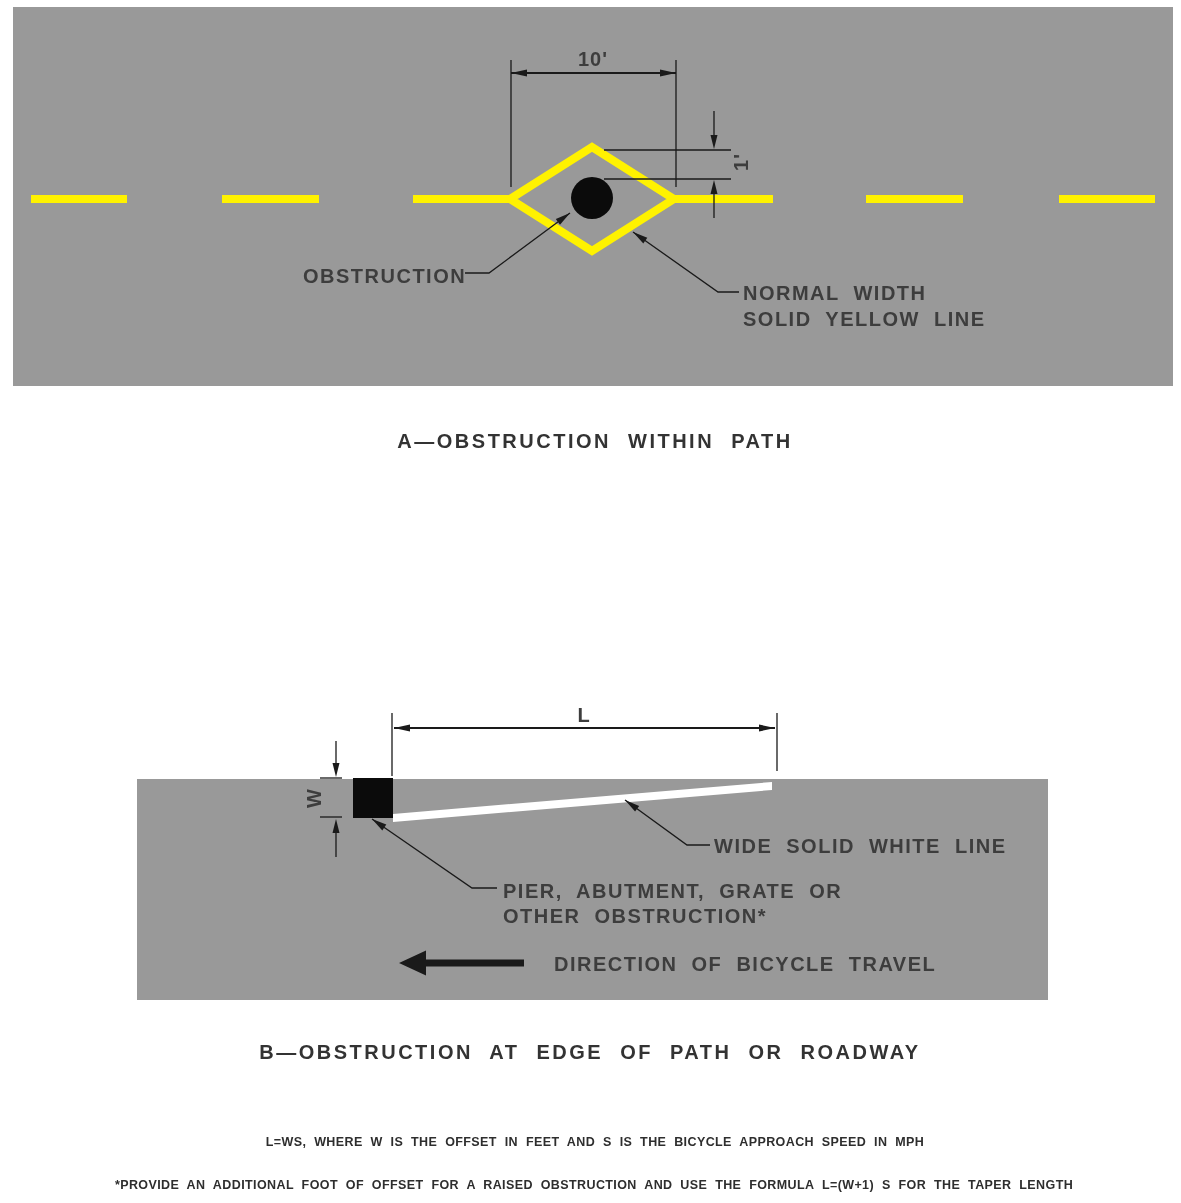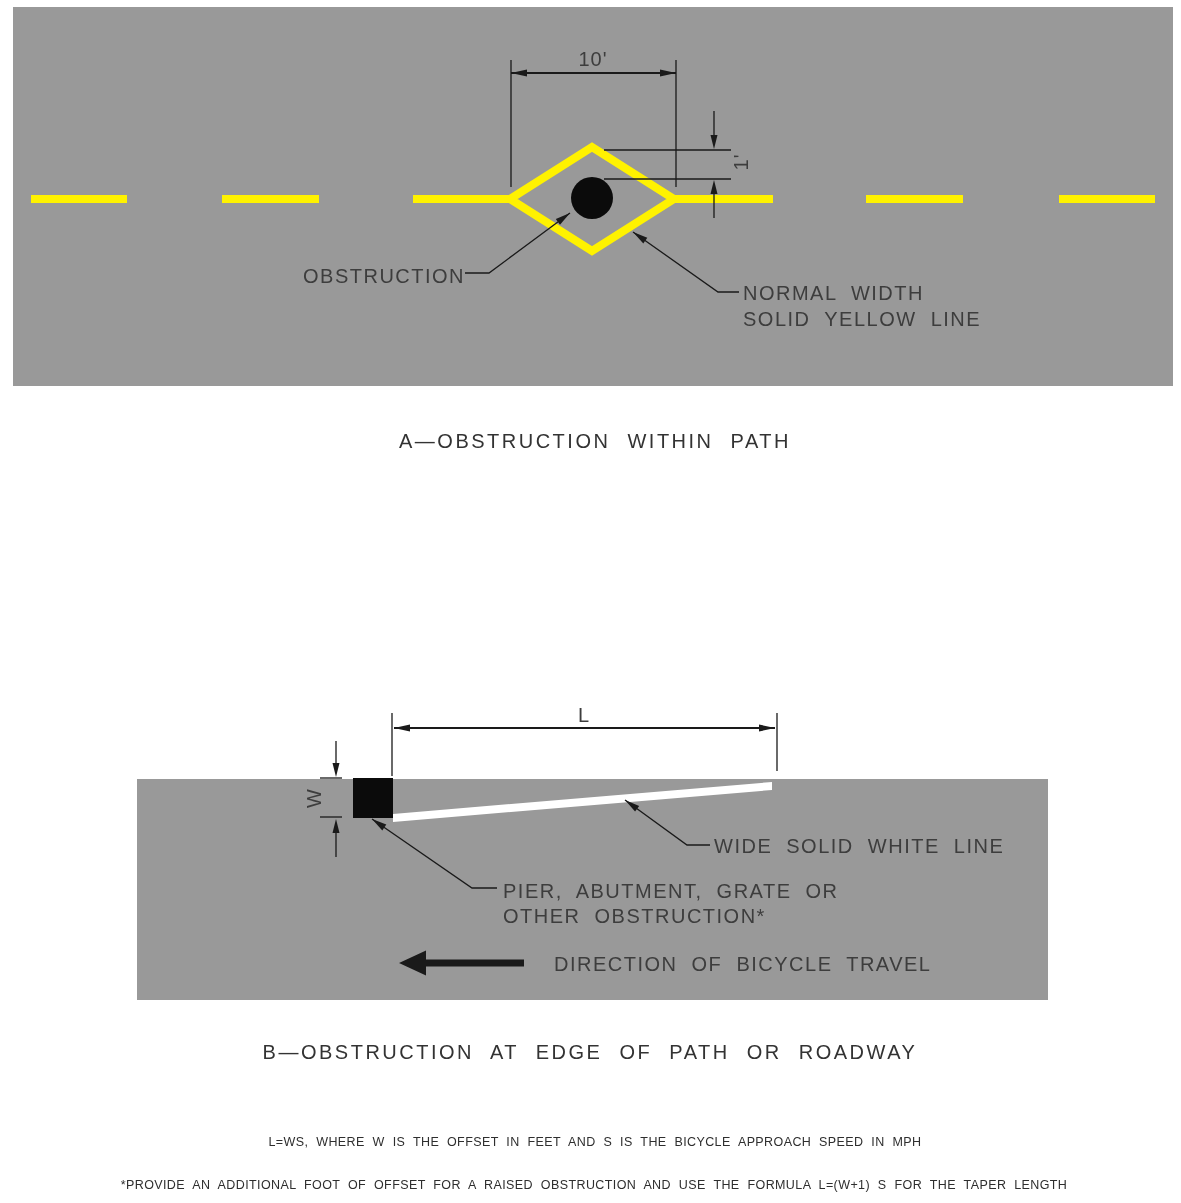--- a/index.html
+++ b/index.html
@@ -1,20 +1,21 @@
 <!DOCTYPE html>
 <html><head>
 <meta charset="utf-8">
 <style>
   html,body { margin:0; padding:0; background:#ffffff; }
   .sheet {
     position:relative;
     width:1181px; height:1203px;
     background:#ffffff;
     font-family:"Liberation Sans", sans-serif;
+    font-weight:bold;
   }
   svg text {
     font-family:"Liberation Sans", sans-serif;
     fill:#3d3d3d;
   }
   .lbl     { font-size:20px; letter-spacing:1.5px; word-spacing:7px; }
   .dimtxt  { font-size:20px; letter-spacing:1px; }
   .caption { font-size:20px; letter-spacing:2.5px; word-spacing:9px; fill:#333333; }
   .note    { font-size:12.5px; letter-spacing:0.4px; word-spacing:4px; fill:#2e2e2e; }
   .thin    { stroke:#1a1a1a; stroke-width:1.3; fill:none; }

